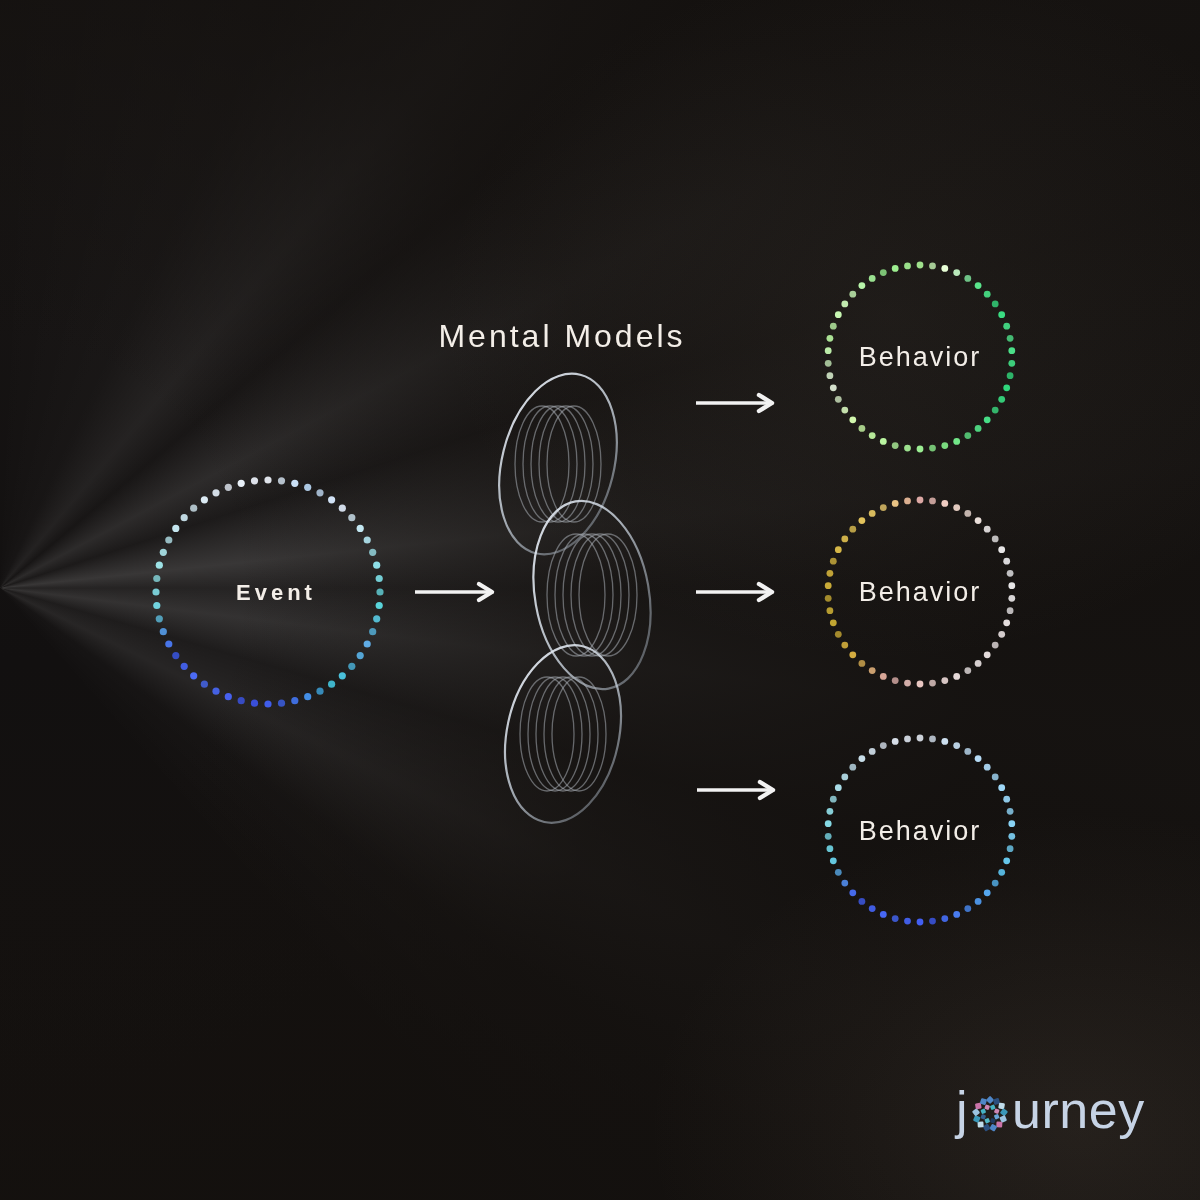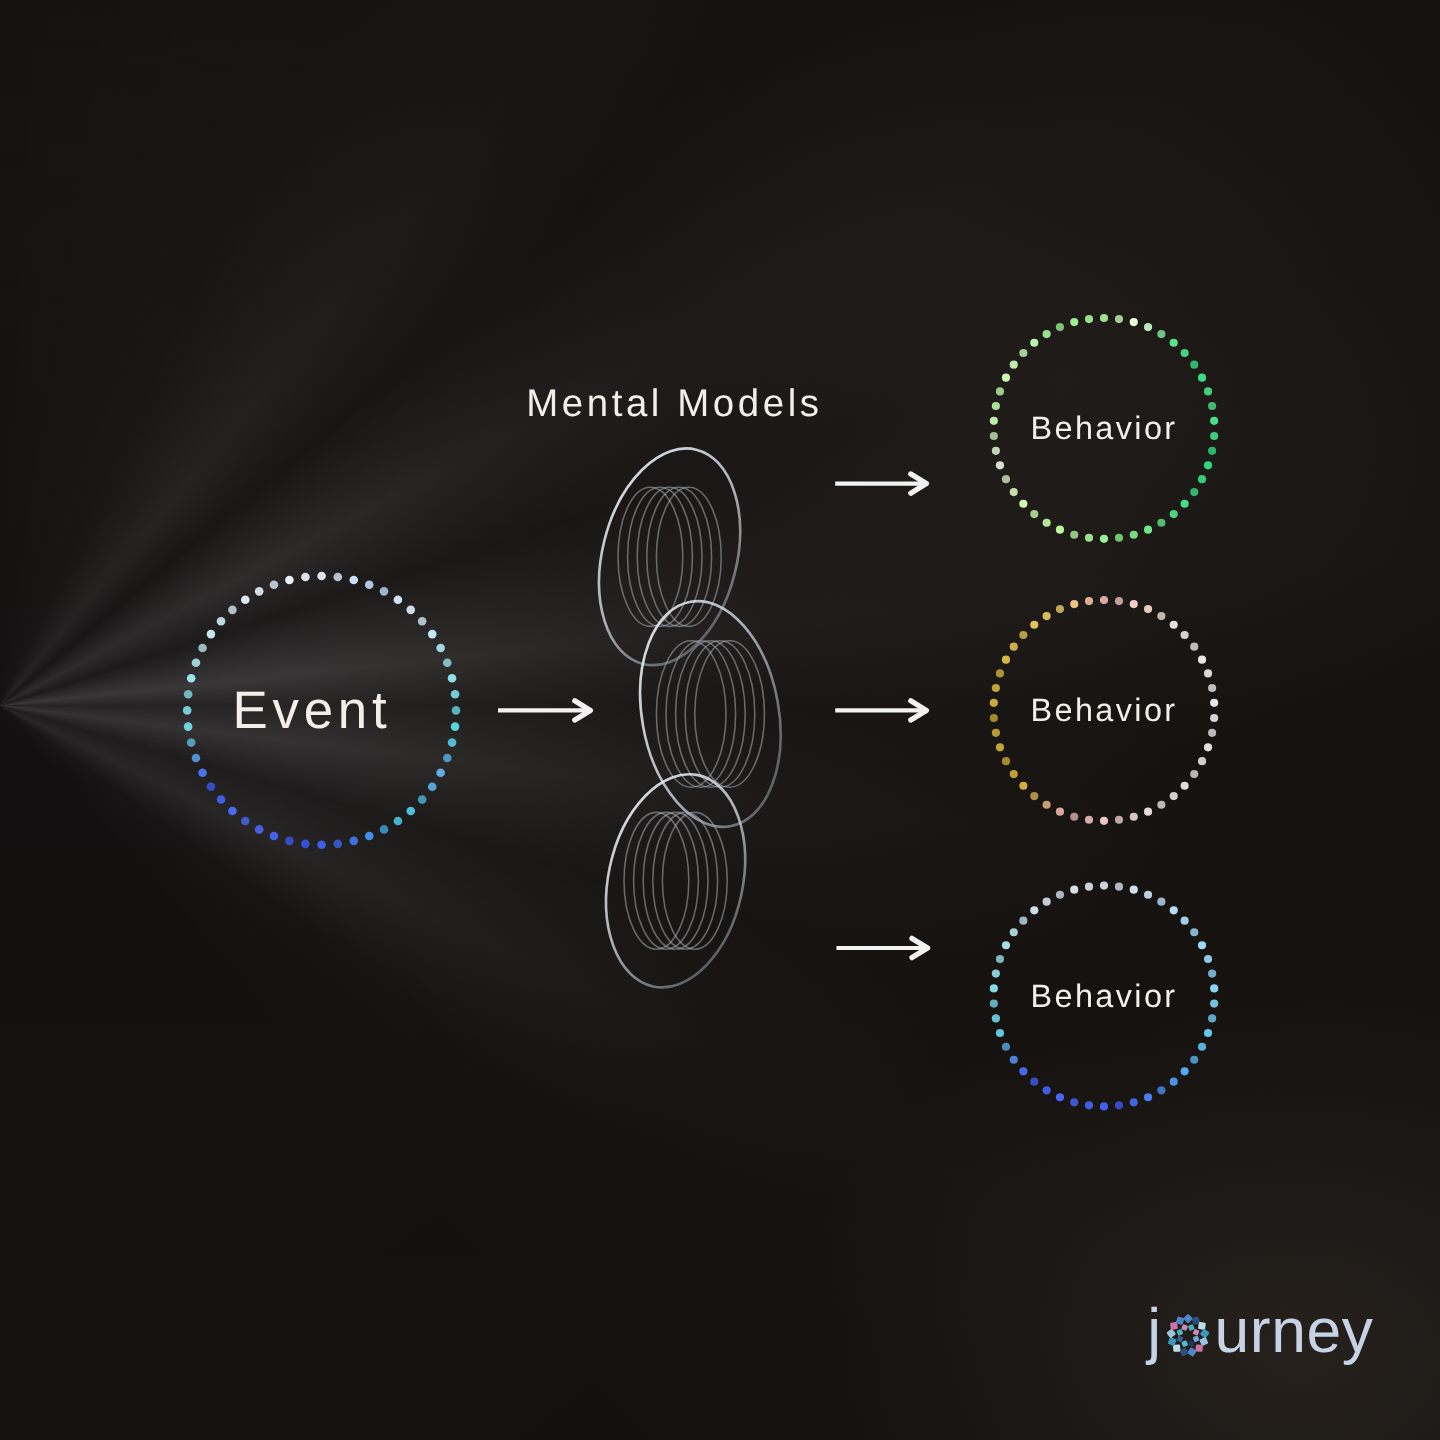--- a/index.html
+++ b/index.html
@@ -32,21 +32,21 @@
   }
   #scene{position:absolute;left:0;top:0;width:1200px;height:1200px;}
   .lbl{
     position:absolute;
     transform:translate(-50%,-50%);
     color:#f3eee8;
     white-space:nowrap;
     user-select:none;
   }
   .lbl-title{left:562px;top:336px;font-size:32px;letter-spacing:3px;}
-  .lbl-event{left:260px;top:593px;font-size:44px;letter-spacing:4px;}
+  .lbl-event{left:276px;top:593px;font-size:22px;letter-spacing:4px;font-weight:bold;}
   .lbl-behavior1{left:920px;top:357px;font-size:27px;letter-spacing:2px;}
   .lbl-behavior2{left:920px;top:592px;font-size:27px;letter-spacing:2px;}
   .lbl-behavior3{left:920px;top:831px;font-size:27px;letter-spacing:2px;}
   .logo{
     position:absolute;
     left:956px;top:1080px;
     color:#c6d3e5;
     font-size:52px;
     font-weight:300;
     letter-spacing:0.5px;

